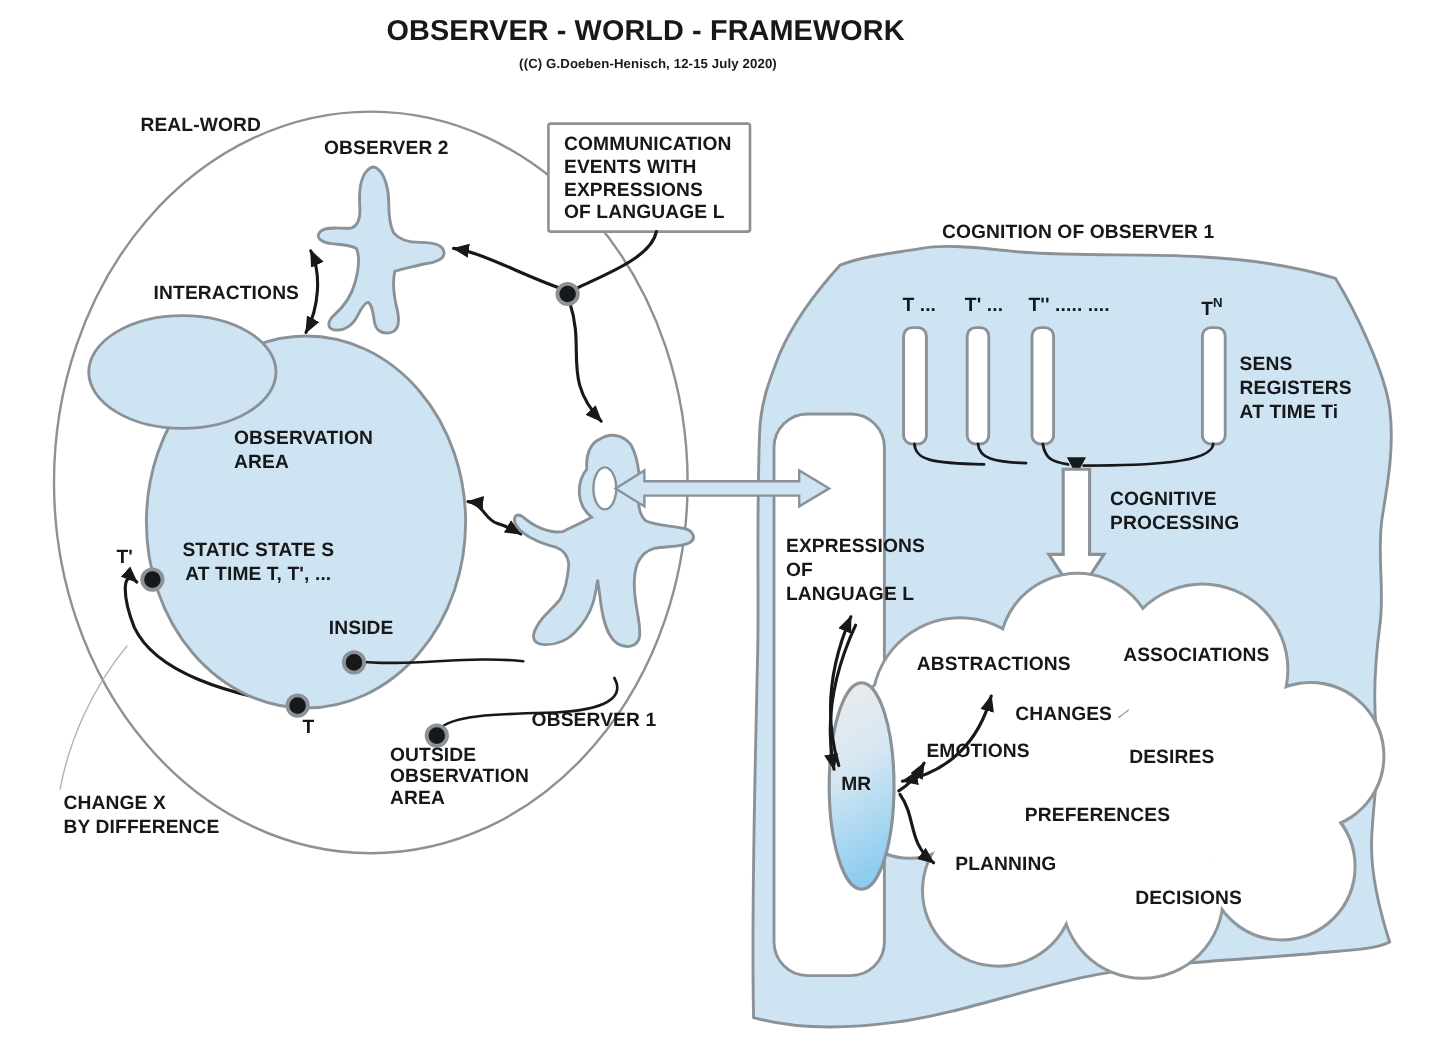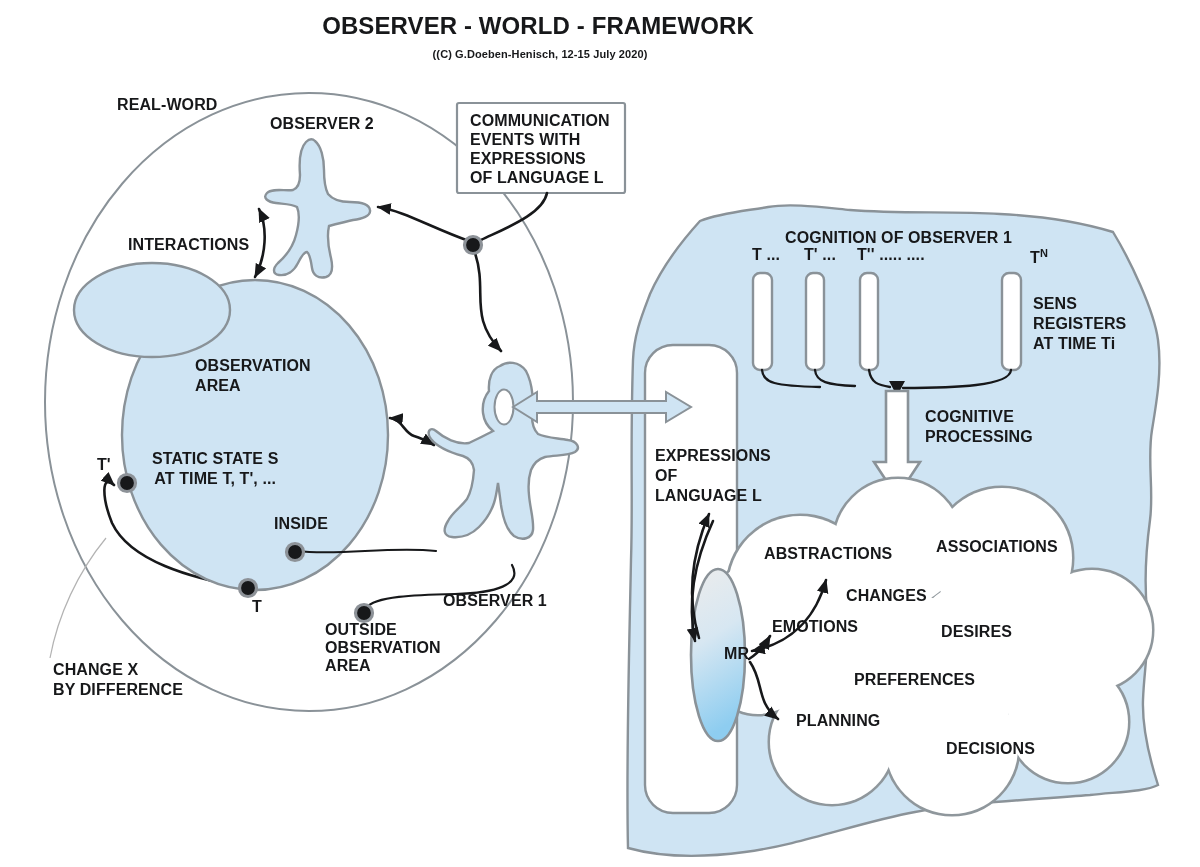--- a/index.html
+++ b/index.html
@@ -199,34 +199,34 @@
 OBSERVATION
 AREA</div>
   <div class="lbl" style="left:53px;top:660px;line-height:20px;">CHANGE X
 BY DIFFERENCE</div>
 
   <div class="lbl" style="left:470px;top:111px;">COMMUNICATION
 EVENTS WITH
 EXPRESSIONS
 OF LANGUAGE L</div>
 
-  <div class="lbl" style="left:785px;top:184px;margin-top:44px;">COGNITION OF OBSERVER 1</div>
+  <div class="lbl" style="left:785px;top:184px;">COGNITION OF OBSERVER 1</div>
   <div class="lbl" style="left:752px;top:245px;">T ...</div>
   <div class="lbl" style="left:804px;top:245px;">T' ...</div>
   <div class="lbl" style="left:857px;top:245px;">T'' ..... ....</div>
-  <div class="lbl" style="left:1001px;top:244px;margin-left:29px;"><span>T</span><span class="sup">N</span></div>
+  <div class="lbl" style="left:1001px;top:244px;"><span>T</span><span class="sup">N</span></div>
   <div class="lbl" style="left:925px;top:407px;line-height:20px;">COGNITIVE
 PROCESSING</div>
   <div class="lbl" style="left:1033px;top:294px;line-height:20px;">SENS
 REGISTERS
 AT TIME Ti</div>
   <div class="lbl" style="left:655px;top:446px;line-height:20px;">EXPRESSIONS
 OF
 LANGUAGE L</div>
-  <div class="lbl" style="left:701px;top:644px;margin-left:23px;">MR</div>
+  <div class="lbl" style="left:701px;top:644px;">MR</div>
 
   <div class="lbl" style="left:764px;top:544px;">ABSTRACTIONS</div>
   <div class="lbl" style="left:936px;top:537px;">ASSOCIATIONS</div>
   <div class="lbl" style="left:846px;top:586px;">CHANGES</div>
   <div class="lbl" style="left:772px;top:617px;">EMOTIONS</div>
   <div class="lbl" style="left:941px;top:622px;">DESIRES</div>
   <div class="lbl" style="left:854px;top:670px;">PREFERENCES</div>
   <div class="lbl" style="left:796px;top:711px;">PLANNING</div>
   <div class="lbl" style="left:946px;top:704px;margin-top:35px;">DECISIONS</div>
 

